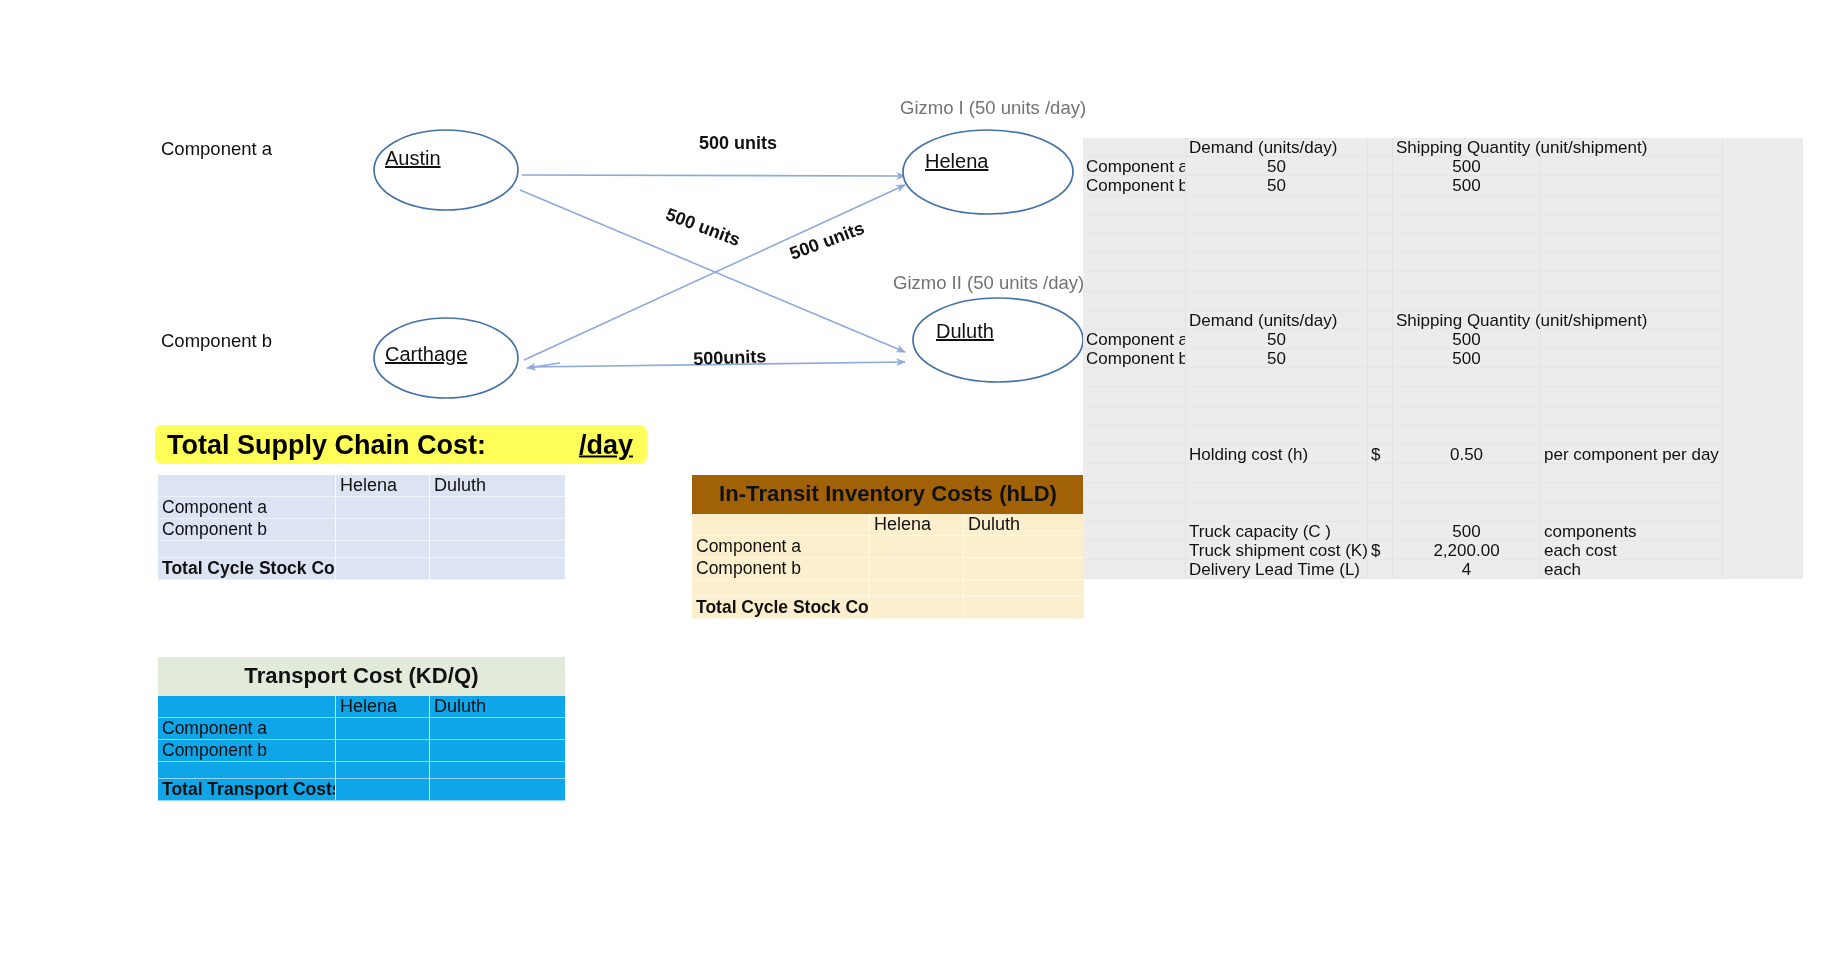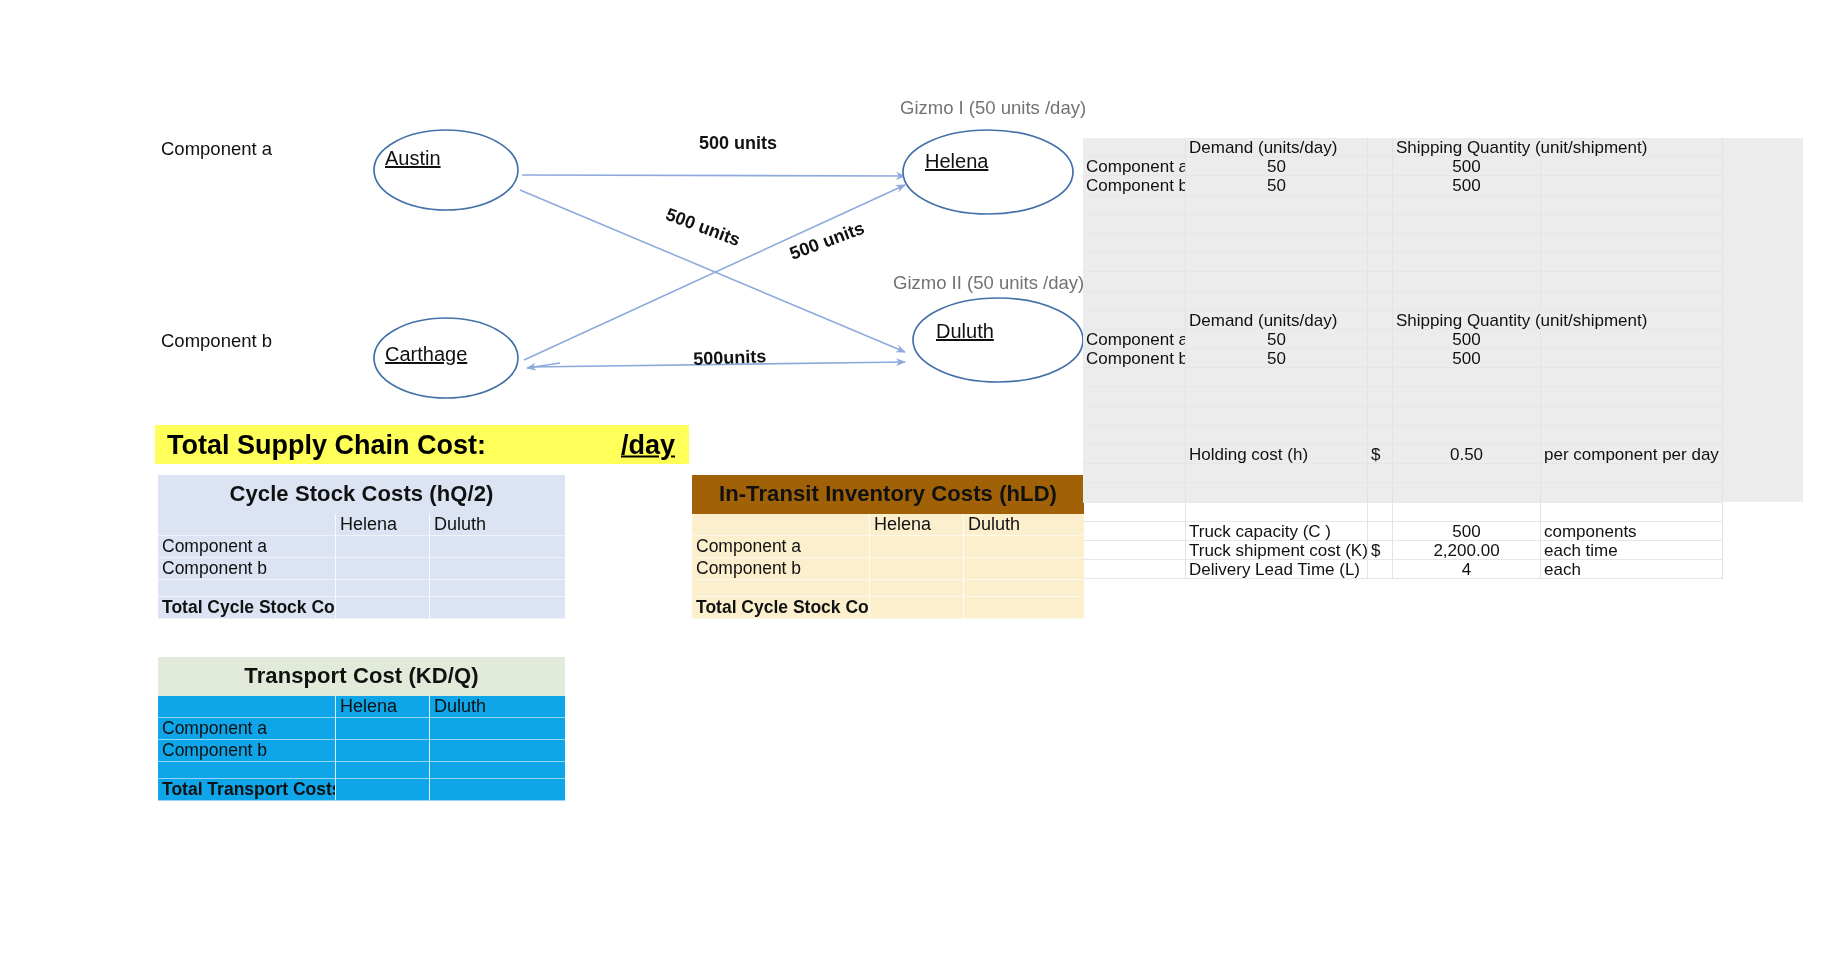--- a/index.html
+++ b/index.html
@@ -112,27 +112,26 @@
   <div class="side-label" style="left:161px;top:330px;">Component b</div>
 
   <div class="top-label" style="left:900px;top:97px;">Gizmo I (50 units /day)</div>
   <div class="top-label" style="left:893px;top:272px;">Gizmo II (50 units /day)</div>
 
   <div class="edge-label" style="left:699px;top:133px;">500 units</div>
   <div class="edge-label rot-dn" style="left:670px;top:204px;">500 units</div>
   <div class="edge-label rot-up" style="left:787px;top:245px;">500 units</div>
   <div class="edge-label rot-sm" style="left:693px;top:349px;">500units</div>
 
-  <div class="total-bar" style="left:155px;top:425px;width:534px;height:39px;">
+  <div class="total-bar" style="left:155px;top:425px;width:492px;height:39px;border-radius:7px;">
     <span class="tb-title">Total Supply Chain Cost:</span>
     <span class="tb-unit">/day</span>
   </div>
 
   <div class="cost-table tbl-blue" style="left:158px;top:475px;width:407px;">
-    <div class="ct-title">Cycle Stock Costs (hQ/2)</div>
     <div class="ct-grid">
       <div class="ct-cell hdr"></div>
       <div class="ct-cell hdr">Helena</div>
       <div class="ct-cell hdr nb">Duluth</div>
 
       <div class="ct-cell">Component a</div>
       <div class="ct-cell"></div>
       <div class="ct-cell nb"></div>
 
       <div class="ct-cell">Component b</div>
@@ -192,21 +191,21 @@
       <div class="ct-cell"></div>
       <div class="ct-cell"></div>
       <div class="ct-cell nb"></div>
 
       <div class="ct-cell bold">Total Transport Costs</div>
       <div class="ct-cell"></div>
       <div class="ct-cell nb"></div>
     </div>
   </div>
 
-  <div class="param-panel" style="left:1083px;top:138px;width:720px;height:364px;">
+  <div class="param-panel" style="left:1083px;top:138px;width:720px;height:441px;">
 
     <div class="pp blank"></div>
     <div class="pp l">Demand (units/day)</div>
     <div class="pp blank"></div>
     <div class="pp l" style="grid-column:span 2;">Shipping Quantity (unit/shipment)</div>
 
     <div class="pp l">Component a</div>
     <div class="pp r">50</div>
     <div class="pp blank"></div>
     <div class="pp c">500</div>
@@ -312,21 +311,21 @@
     <div class="pp blank"></div>
     <div class="pp l">Truck capacity (C )</div>
     <div class="pp l"></div>
     <div class="pp r">500</div>
     <div class="pp l">components</div>
 
     <div class="pp blank"></div>
     <div class="pp l">Truck shipment cost (K)</div>
     <div class="pp l">$</div>
     <div class="pp r">2,200.00</div>
-    <div class="pp l">each time</div>
+    <div class="pp l">each cost</div>
 
     <div class="pp blank"></div>
     <div class="pp l">Delivery Lead Time (L)</div>
     <div class="pp l"></div>
     <div class="pp r">4</div>
     <div class="pp l">each</div>
 
   </div>
 
 </div>

